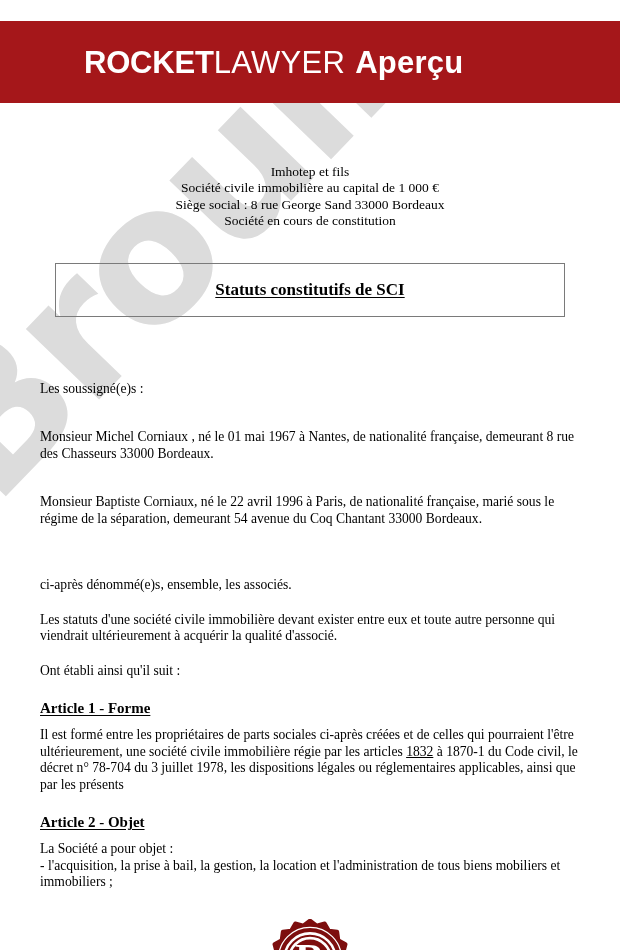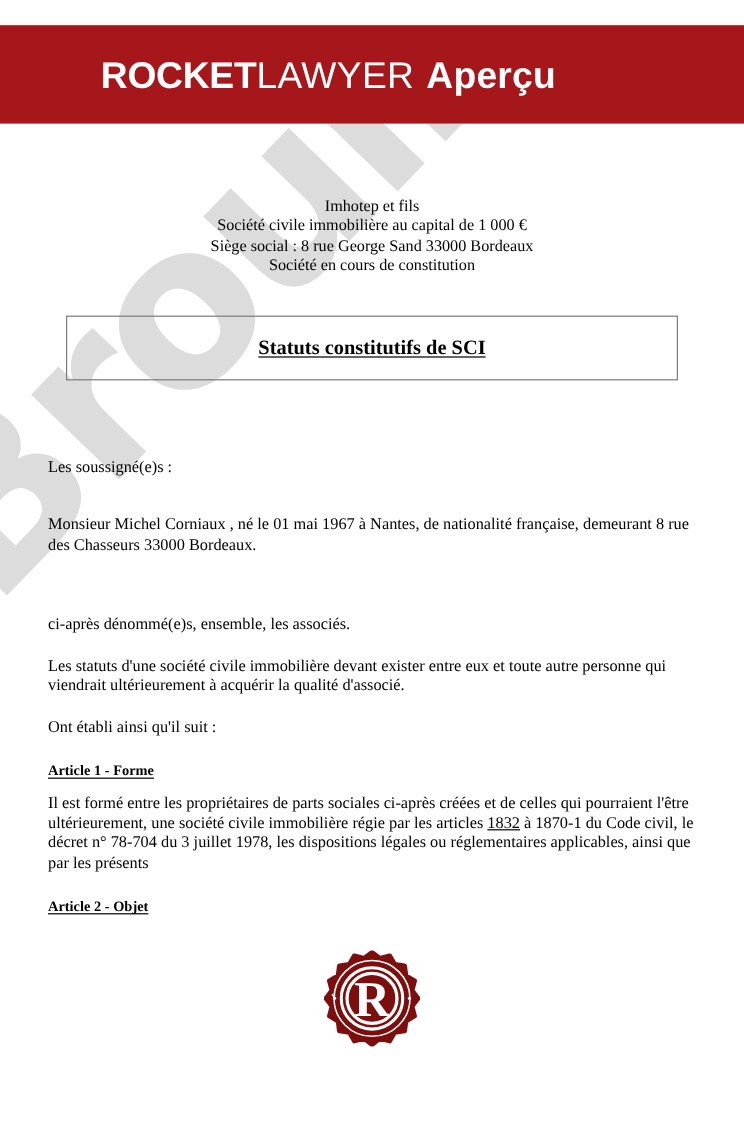--- a/index.html
+++ b/index.html
@@ -101,21 +101,21 @@
   .body-text { font-size: 13.6px; line-height: 16.5px; }
 
   .p-soussignes { margin-top: 64px; }
   .p-person1 { margin-top: 32px; }
   .p-person2 { margin-top: 32px; }
   .p-denommes { margin-top: 50px; }
   .p-ontetabli { margin-top: 18px; }
   .p-statuts   { margin-top: 18px; }
 
   .article-head {
-    font-size: 12px;
+    font-size: 15px;
     font-weight: 700;
     text-decoration: underline;
     text-underline-offset: 2px;
     margin-top: 21px;
     display: inline-block;
   }
   .article-body { margin-top: 10px; }
   .ulink { text-decoration: underline; }
 
   
@@ -154,34 +154,39 @@
   </div>
 
   <div class="title-box">
     <span class="title-text">Statuts constitutifs de SCI</span>
   </div>
 
   <div class="body-text p-soussignes">Les soussigné(e)s :</div>
 
   <div class="body-text p-person1">Monsieur Michel Corniaux , né le 01 mai 1967 à Nantes, de nationalité française,  demeurant 8 rue des Chasseurs 33000 Bordeaux.</div>
 
+  <div class="body-text p-person2">Monsieur Baptiste Corniaux, né le 22 avril 1996 à Paris, de nationalité française, marié sous le régime de la séparation,  demeurant 54 avenue du Coq Chantant 33000 Bordeaux.</div>
 
   <div class="body-text p-denommes">ci-après dénommé(e)s, ensemble, les associés.</div>
 
   <div class="body-text p-statuts">Les statuts d'une société civile immobilière devant exister entre eux et toute autre personne qui viendrait ultérieurement à acquérir la qualité d'associé.</div>
 
   <div class="body-text p-ontetabli">Ont établi ainsi qu'il suit :</div>
 
   <div>
     <div><span class="article-head">Article 1 - Forme</span></div>
     <div class="body-text article-body"><span>Il est formé entre les propriétaires de parts sociales ci-après créées et de celles qui pourraient l'être ultérieurement, une société civile immobilière régie par les articles </span><span class="ulink">1832</span><span> à 1870-1 du Code civil, le décret n° 78-704 du 3 juillet 1978, les dispositions légales ou réglementaires applicables, ainsi que par les présents</span></div>
   </div>
 
   <div>
     <div><span class="article-head">Article 2 - Objet</span></div>
+    <div class="body-text article-body">
+      <div>La Société a pour objet :</div>
+      <div>- l'acquisition, la prise à bail, la gestion, la location et l'administration de tous biens mobiliers et immobiliers ;</div>
+    </div>
   </div>
 
   <div class="seal-wrap">
     <div class="seal">
       <svg width="80" height="80" viewBox="0 0 100 100">
         <g id="seal-badge" fill="#7d0e0e">
             <path d="M50.00 2.00 L58.29 8.32 L68.37 5.65 L73.61 14.66 L83.94 16.06 L85.34 26.39 L94.35 31.63 L91.68 41.71 L98.00 50.00 L91.68 58.29 L94.35 68.37 L85.34 73.61 L83.94 83.94 L73.61 85.34 L68.37 94.35 L58.29 91.68 L50.00 98.00 L41.71 91.68 L31.63 94.35 L26.39 85.34 L16.06 83.94 L14.66 73.61 L5.65 68.37 L8.32 58.29 L2.00 50.00 L8.32 41.71 L5.65 31.63 L14.66 26.39 L16.06 16.06 L26.39 14.66 L31.63 5.65 L41.71 8.32 Z" stroke="#7d0e0e" stroke-width="5" stroke-linejoin="round"></path>
           </g>
         <circle cx="50" cy="50" r="39.5" fill="none" stroke="#ffffff" stroke-width="1.6"></circle>
         <circle cx="50" cy="50" r="32" fill="none" stroke="#ffffff" stroke-width="3.2"></circle>

